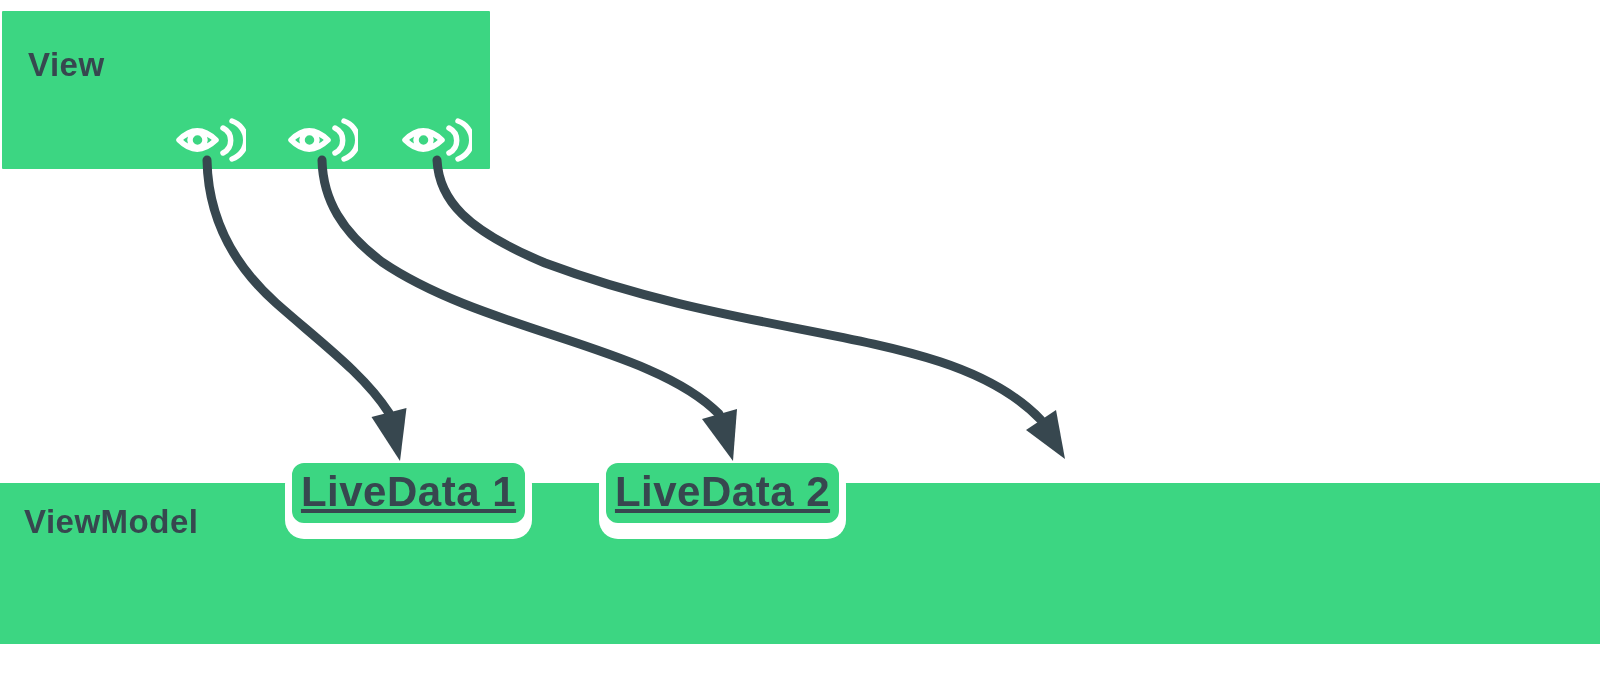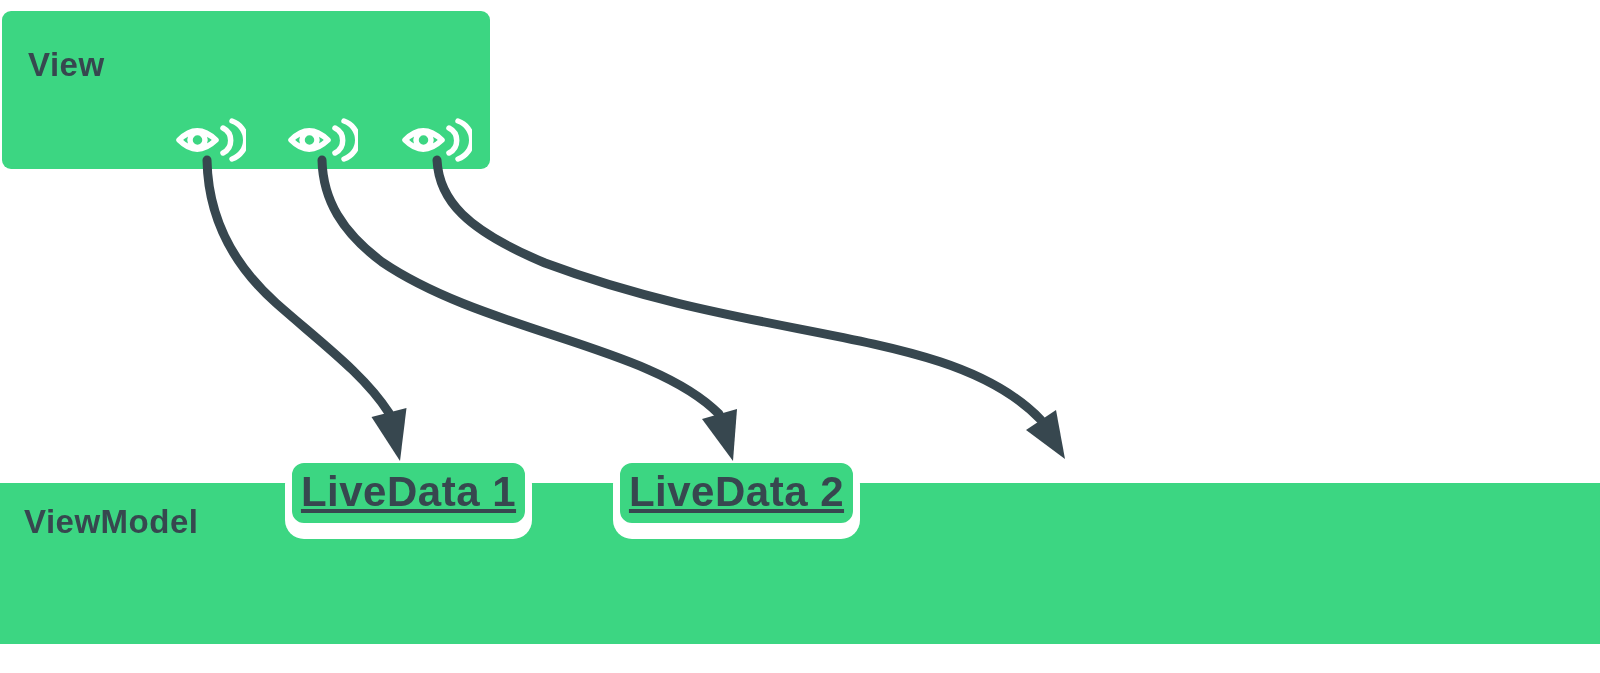--- a/index.html
+++ b/index.html
@@ -16,21 +16,21 @@
     overflow:hidden;
     font-family:"Liberation Sans","DejaVu Sans",sans-serif;
   }
   .stage{position:absolute;inset:0;width:1600px;height:673px;}
 
   
   .view-box{
     position:absolute;left:2px;top:11px;
     width:488px;height:158px;
     background:var(--green);
-    border-radius:9px;
+    border-radius:1px;
     z-index:2;
   }
   .block-label{
     position:absolute;
     color:var(--dark);
     font-size:33px;
     font-weight:700;
     letter-spacing:0.5px;
   }
   .view-box .block-label{left:26px;top:35px;}
@@ -61,21 +61,21 @@
     width:243px;height:70px;
     box-sizing:border-box;
     background:var(--green);
     border:5px solid var(--white);
     border-radius:17px;
     box-shadow:0 9px 0 2px var(--white);
     display:flex;align-items:center;justify-content:center;
     z-index:4;
   }
   .livedata-box.b1{left:287px;}
-  .livedata-box.b2{left:615px;}
+  .livedata-box.b2{left:601px;}
   .livedata-box.b3{left:943px;}
   .livedata-label{
     color:var(--dark);
     font-size:42px;
     font-weight:700;
     letter-spacing:0.5px;
     white-space:nowrap;
     transform:translateY(-1px);
     text-decoration:underline;
   }

